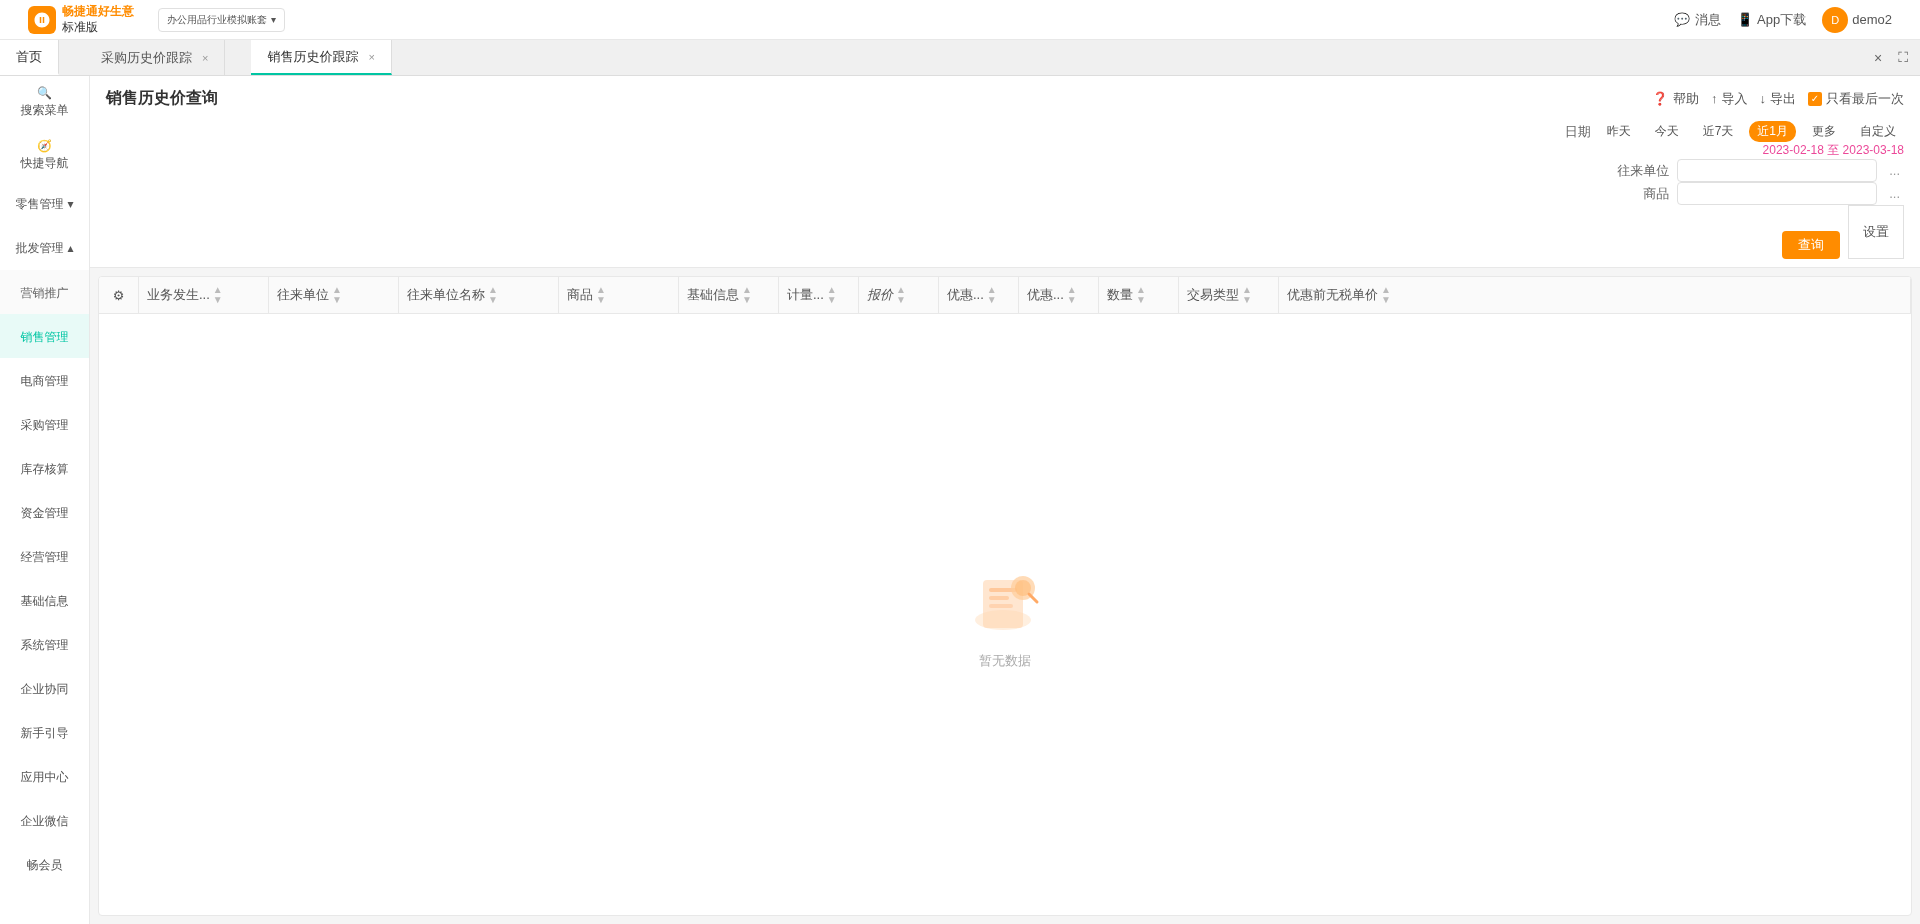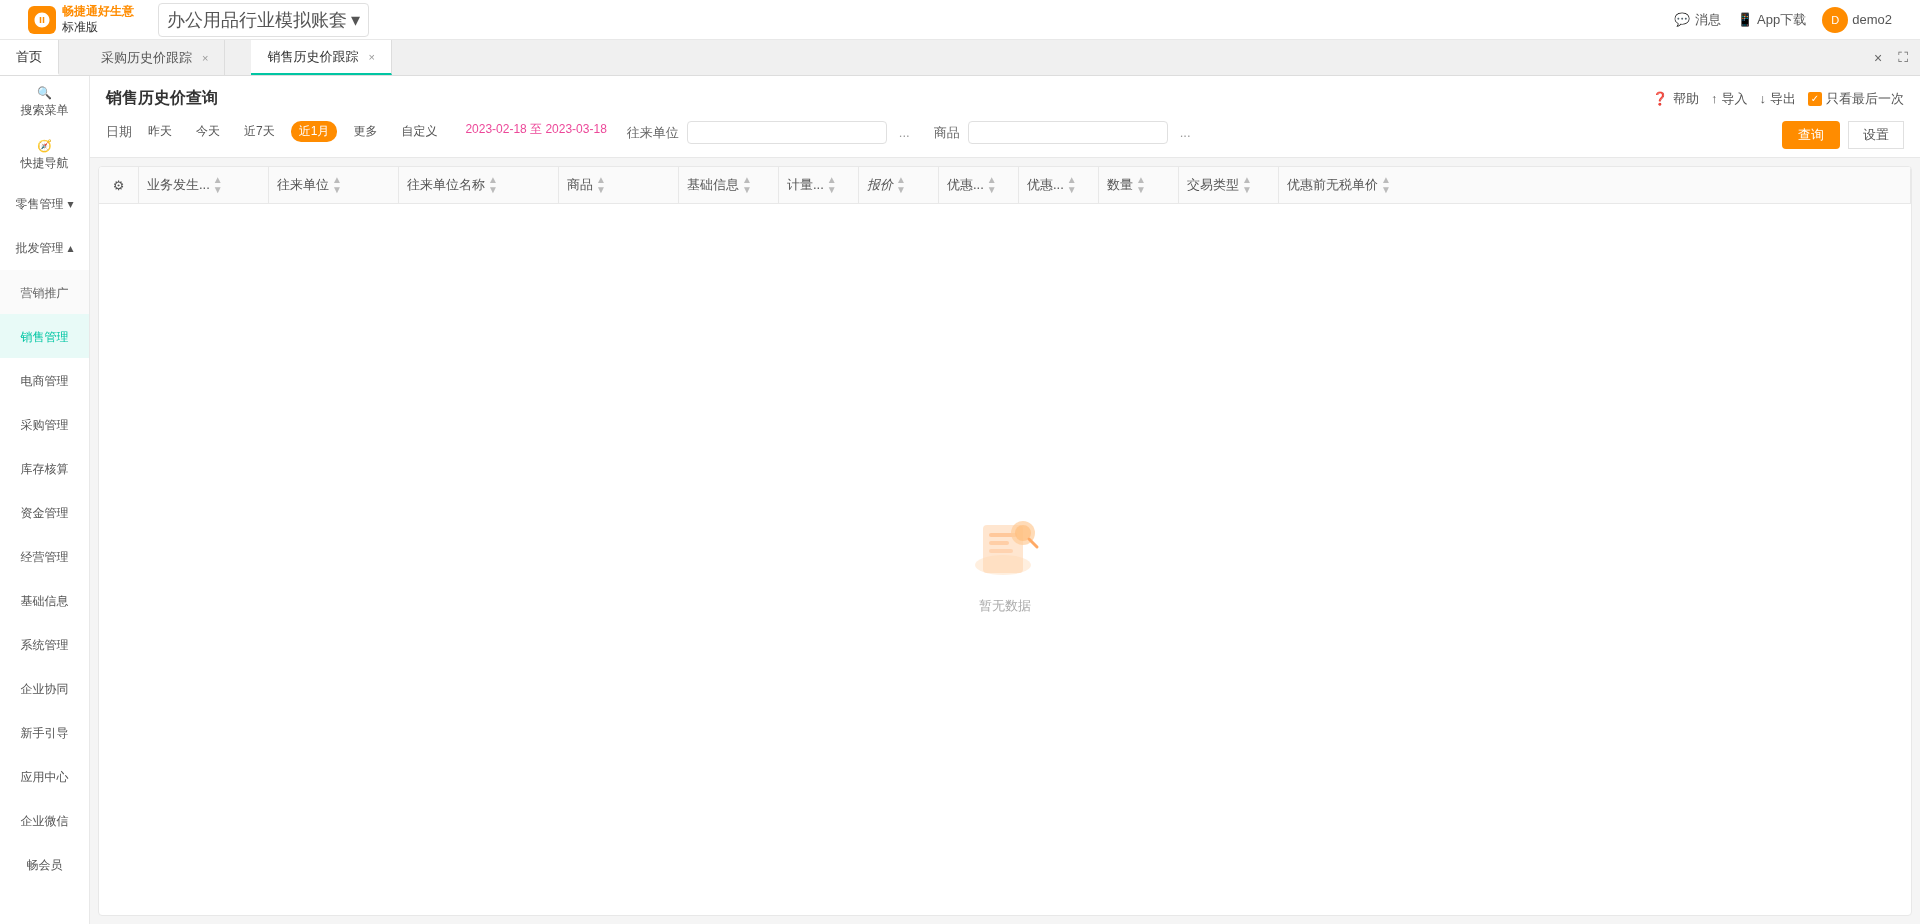--- a/index.html
+++ b/index.html
@@ -14,21 +14,21 @@
       padding: 0 28px;
       border-bottom: 1px solid #e8e8e8;
       justify-content: space-between;
     }
     .top-bar-left { display: flex; align-items: center; gap: 8px; }
     .logo-area { display: flex; align-items: center; gap: 6px; }
     .logo-icon { width: 28px; height: 28px; background: #ff8c00; border-radius: 6px; display: flex; align-items: center; justify-content: center; }
     .logo-icon svg { width: 18px; height: 18px; fill: white; }
     .logo-text { font-size: 12px; color: #333; line-height: 1.3; }
     .logo-text .line1 { font-weight: bold; color: #ff8c00; }
-    .dropdown-selector { display: flex; align-items: center; gap: 4px; padding: 4px 8px; border: 1px solid #e0e0e0; border-radius: 4px; cursor: pointer; font-size: 18px; color: #555; margin-left: 16px; }
+    .dropdown-selector { display: flex; align-items: center; gap: 4px; padding: 4px 8px; border: 1px solid #e0e0e0; border-radius: 4px; cursor: pointer; font-size: 10px; color: #555; margin-left: 16px; }
     .top-bar-right { display: flex; align-items: center; gap: 16px; }
     .top-right-item { display: flex; align-items: center; gap: 4px; cursor: pointer; color: #555; font-size: 13px; }
     .avatar { width: 26px; height: 26px; border-radius: 50%; background: #ff8c00; display: flex; align-items: center; justify-content: center; color: white; font-size: 11px; }
 
     
     .tab-bar {
       height: 36px;
       background: #f0f0f0;
       display: flex;
       align-items: stretch;
@@ -126,23 +126,23 @@
     }
     .page-title { font-size: 16px; font-weight: bold; color: #333; }
     .header-actions { display: flex; align-items: center; gap: 12px; }
     .header-action-item { display: flex; align-items: center; gap: 4px; cursor: pointer; color: #555; font-size: 13px; }
     .checkbox-checked { width: 14px; height: 14px; background: #ff8c00; border-radius: 2px; display: inline-flex; align-items: center; justify-content: center; }
     .checkbox-checked::after { content: '✓'; color: white; font-size: 10px; }
 
     
     .filter-row {
       display: flex;
-      align-items: flex-start;
-      gap: 20px;
+      align-items: flex-end;
       flex-wrap: wrap;
+      flex-direction: column;
     }
     .filter-group { display: flex; align-items: center; gap: 8px; }
     .filter-label { color: #666; font-size: 13px; }
     .date-btn {
       padding: 2px 8px;
       font-size: 12px;
       cursor: pointer;
       color: #555;
       border-radius: 3px;
     }
@@ -163,20 +163,21 @@
     }
     .filter-dots { color: #999; font-size: 13px; cursor: pointer; padding: 0 4px; }
     .btn-primary {
       background: #ff8c00;
       color: white;
       border: none;
       border-radius: 4px;
       padding: 5px 16px;
       font-size: 13px;
       cursor: pointer;
+      margin-top: 26px;
     }
     .btn-secondary {
       background: #fff;
       color: #555;
       border: 1px solid #e0e0e0;
       border-radius: 0;
       padding: 4px 14px;
       font-size: 13px;
       cursor: pointer;
     }

